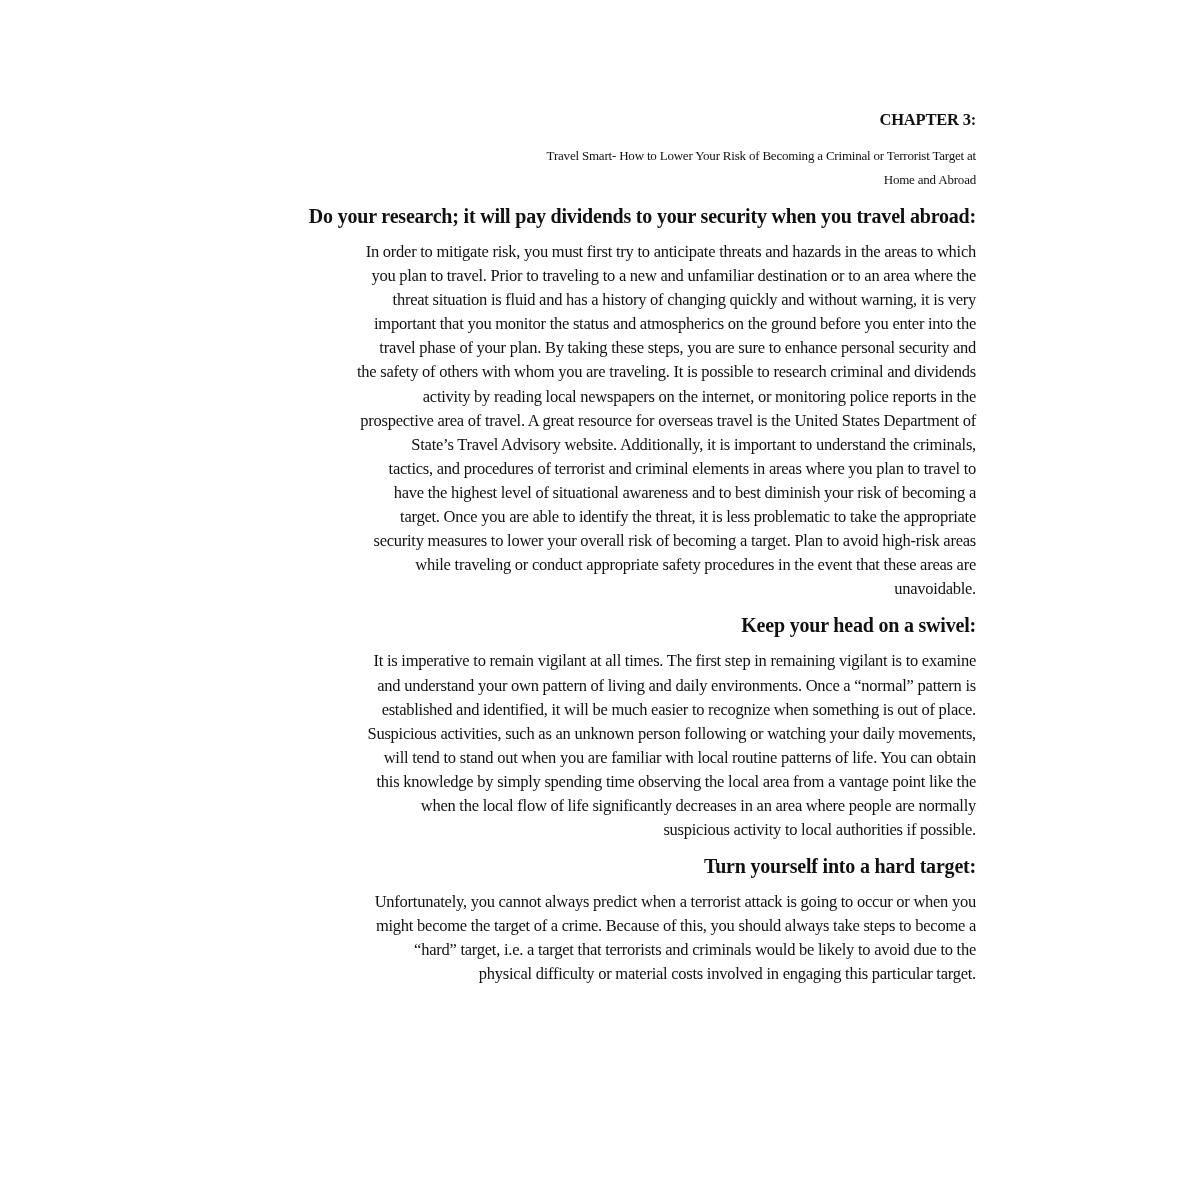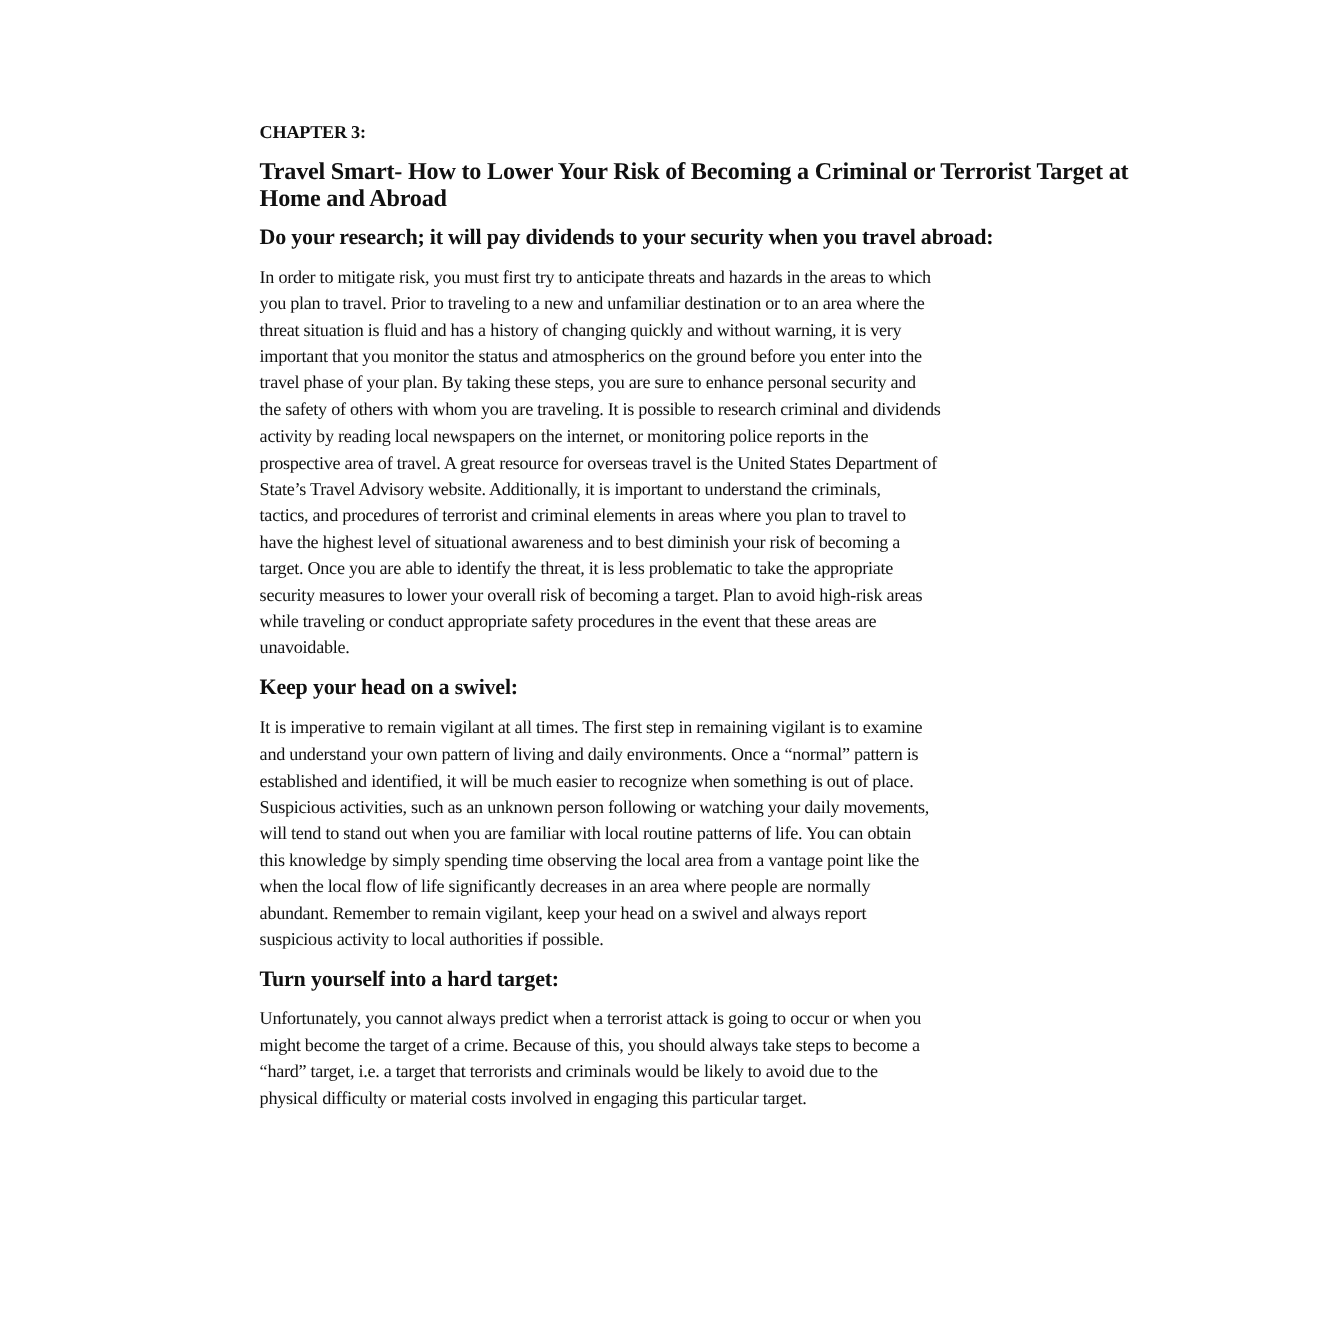--- a/index.html
+++ b/index.html
@@ -10,34 +10,35 @@
     body {
       width: 1200px;
       height: 1200px;
       position: relative;
       overflow: hidden;
       font-family: "Liberation Serif", "DejaVu Serif", serif;
       color: #111111;
     }
     .page {
       position: absolute;
-      left: 236px;
+      left: 256px;
       top: 108px;
       width: 720px;
+      text-align: right;
     }
     .chapter {
       font-weight: bold;
       font-size: 16.5px;
       line-height: 24px;
       margin: 0 0 12px 0;
       letter-spacing: -0.2px;
     }
     .title {
-      font-weight: bold;
-      font-size: 22px;
+      font-weight: normal;
+      font-size: 13px;
       line-height: 24px;
       margin: 0 0 12px 0;
       letter-spacing: -0.2px;
     }
     .heading {
       font-weight: bold;
       font-size: 20px;
       line-height: 24px;
       margin: 0 0 12px 0;
       letter-spacing: -0.2px;
@@ -85,21 +86,20 @@
 
   <div class="heading">Keep your head on a swivel:</div>
   <div class="para">
     <span class="line">It is imperative to remain vigilant at all times. The first step in remaining vigilant is to examine</span>
     <span class="line">and understand your own pattern of living and daily environments. Once a “normal” pattern is</span>
     <span class="line">established and identified, it will be much easier to recognize when something is out of place.</span>
     <span class="line">Suspicious activities, such as an unknown person following or watching your daily movements,</span>
     <span class="line">will tend to stand out when you are familiar with local routine patterns of life. You can obtain</span>
     <span class="line">this knowledge by simply spending time observing the local area from a vantage point like the</span>
     <span class="line">when the local flow of life significantly decreases in an area where people are normally</span>
-    <span class="line">abundant. Remember to remain vigilant, keep your head on a swivel and always report</span>
     <span class="line">suspicious activity to local authorities if possible.</span>
   </div>
 
   <div class="heading">Turn yourself into a hard target:</div>
   <div class="para">
     <span class="line">Unfortunately, you cannot always predict when a terrorist attack is going to occur or when you</span>
     <span class="line">might become the target of a crime. Because of this, you should always take steps to become a</span>
     <span class="line">“hard” target, i.e. a target that terrorists and criminals would be likely to avoid due to the</span>
     <span class="line">physical difficulty or material costs involved in engaging this particular target.</span>
   </div>

